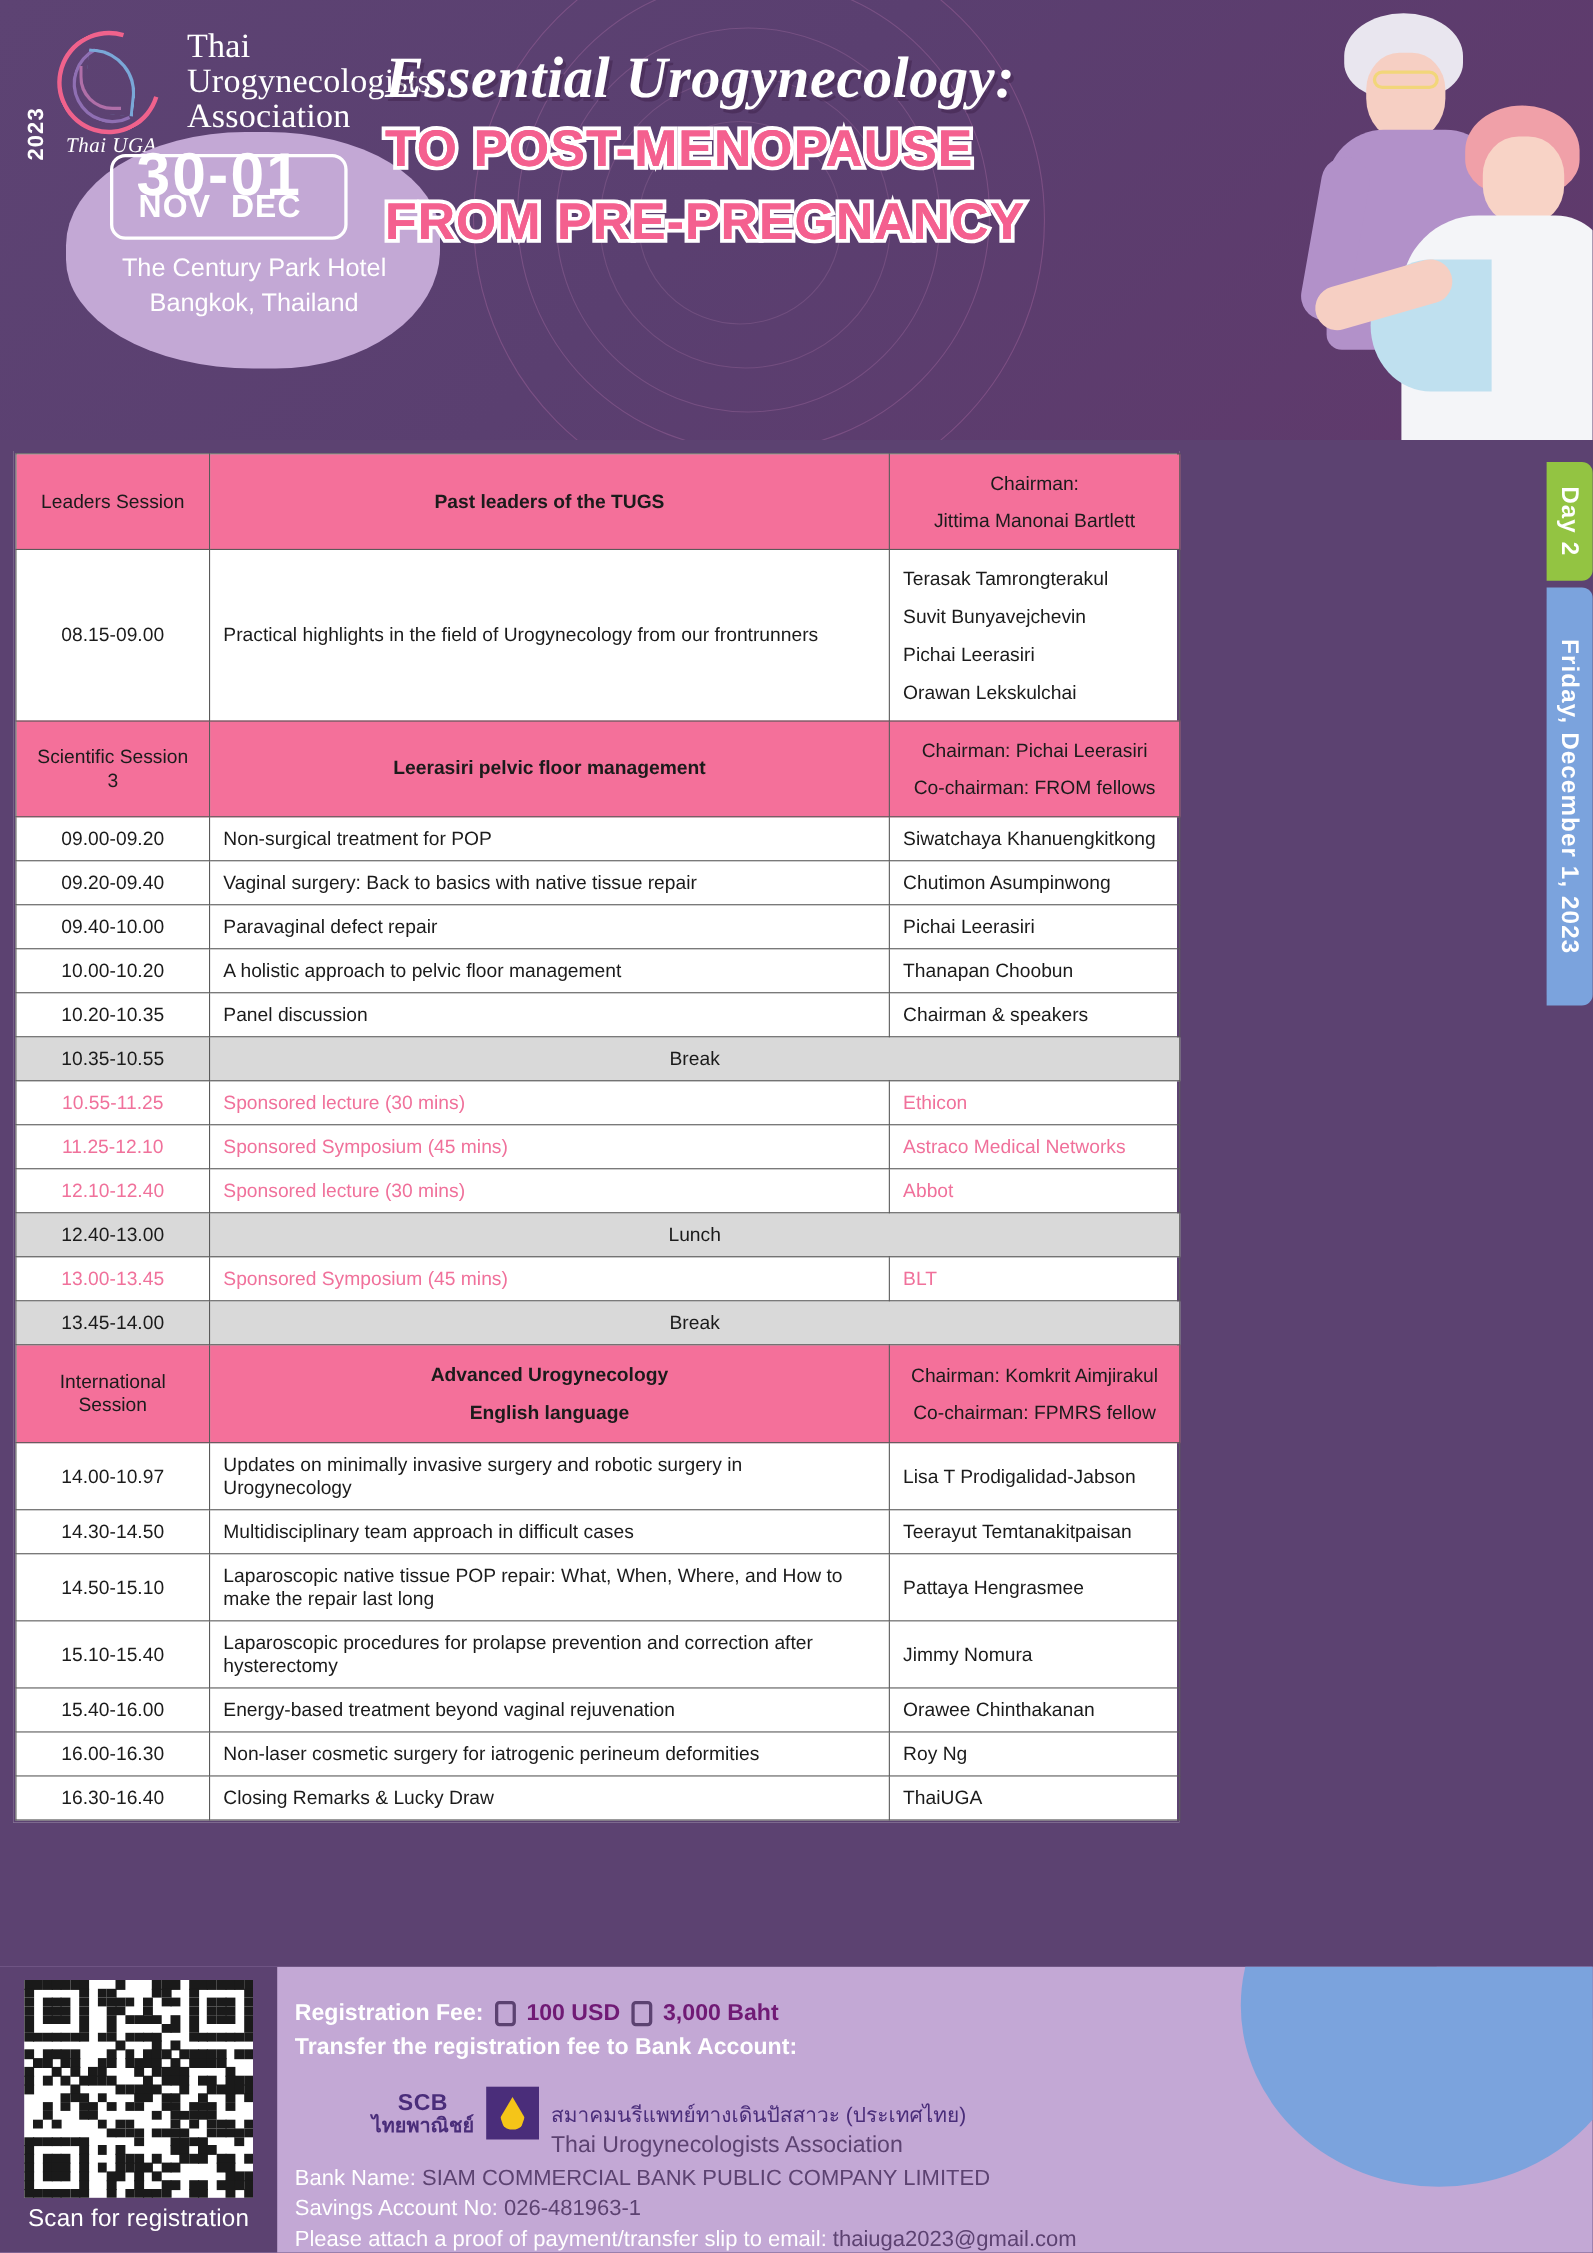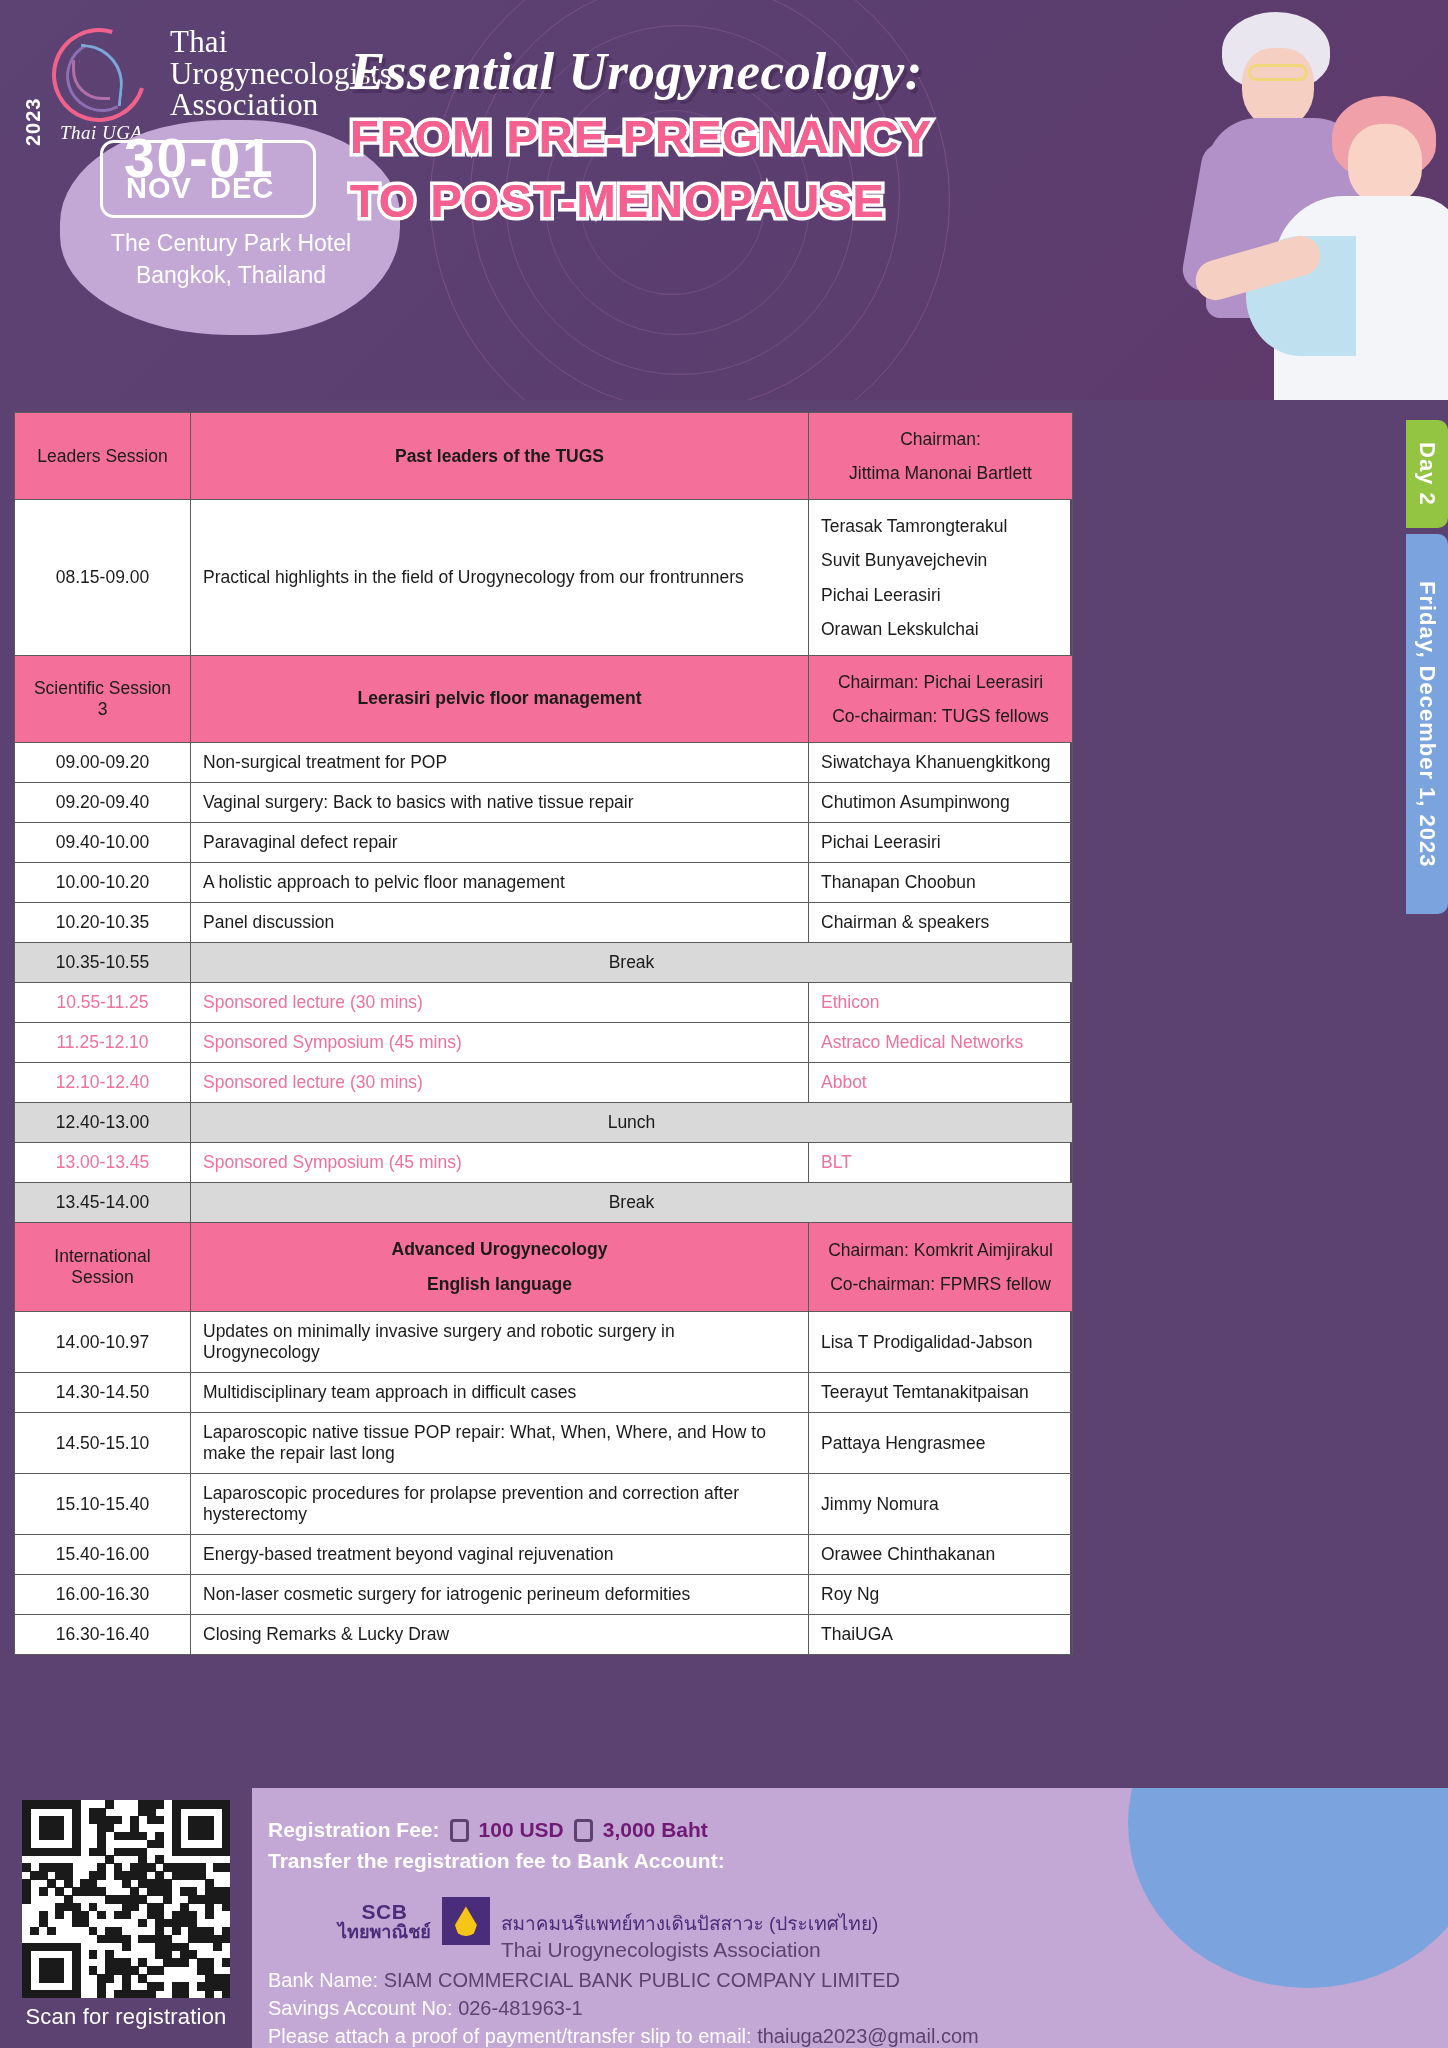--- a/index.html
+++ b/index.html
@@ -295,22 +295,22 @@
   <div class="date-mons">
     <span>NOV</span>&nbsp;&nbsp;<span>DEC</span>
   </div>
   <div class="venue">
     <div>The Century Park Hotel</div>
     <div>Bangkok, Thailand</div>
   </div>
 
   <div class="title-block">
     <div class="title-script">Essential Urogynecology:</div>
+    <div class="title-bold l2">TO POST-MENOPAUSE</div>
     <div class="title-bold">FROM PRE-PREGNANCY</div>
-    <div class="title-bold l2">TO POST-MENOPAUSE</div>
   </div>
 </div>
 
 <div class="side-tabs">
   <div class="side-tab tab-day">
     <span>Day 2</span>
   </div>
   <div class="side-tab tab-date">
     <span>Friday, December 1, 2023</span>
   </div>
@@ -335,21 +335,21 @@
             <div>Suvit Bunyavejchevin</div>
             <div>Pichai Leerasiri</div>
             <div>Orawan Lekskulchai</div>
           </td>
         </tr>
         <tr class="hdr">
           <td class="c-time">Scientific Session 3</td>
           <td class="c-topic center">Leerasiri pelvic floor management</td>
           <td class="c-speaker multi">
             <div>Chairman: Pichai Leerasiri</div>
-            <div>Co-chairman: TUGS fellows</div>
+            <div>Co-chairman: FROM fellows</div>
           </td>
         </tr>
         <tr>
           <td class="c-time">09.00-09.20</td>
           <td class="c-topic">Non-surgical treatment for POP</td>
           <td class="c-speaker">Siwatchaya Khanuengkitkong</td>
         </tr>
         <tr>
           <td class="c-time">09.20-09.40</td>
           <td class="c-topic">Vaginal surgery: Back to basics with native tissue repair</td>

